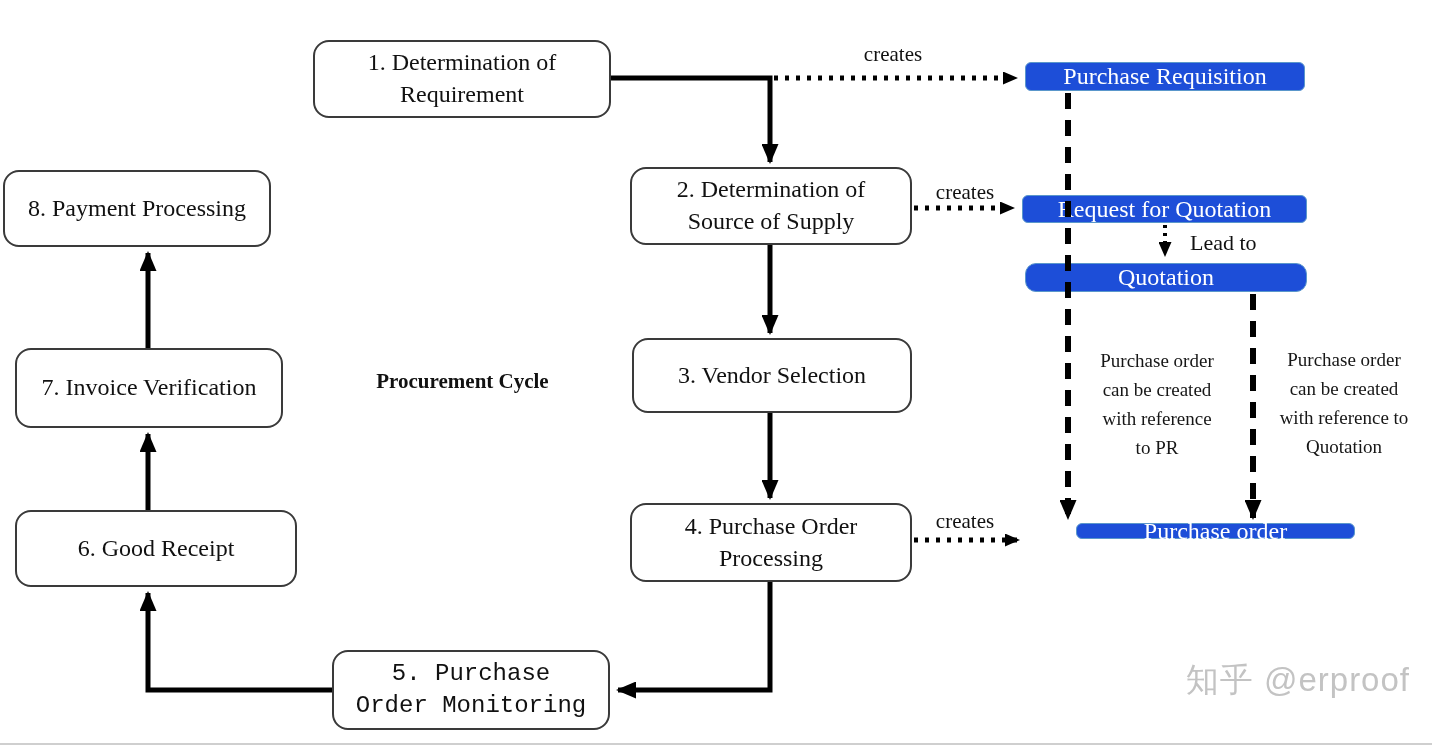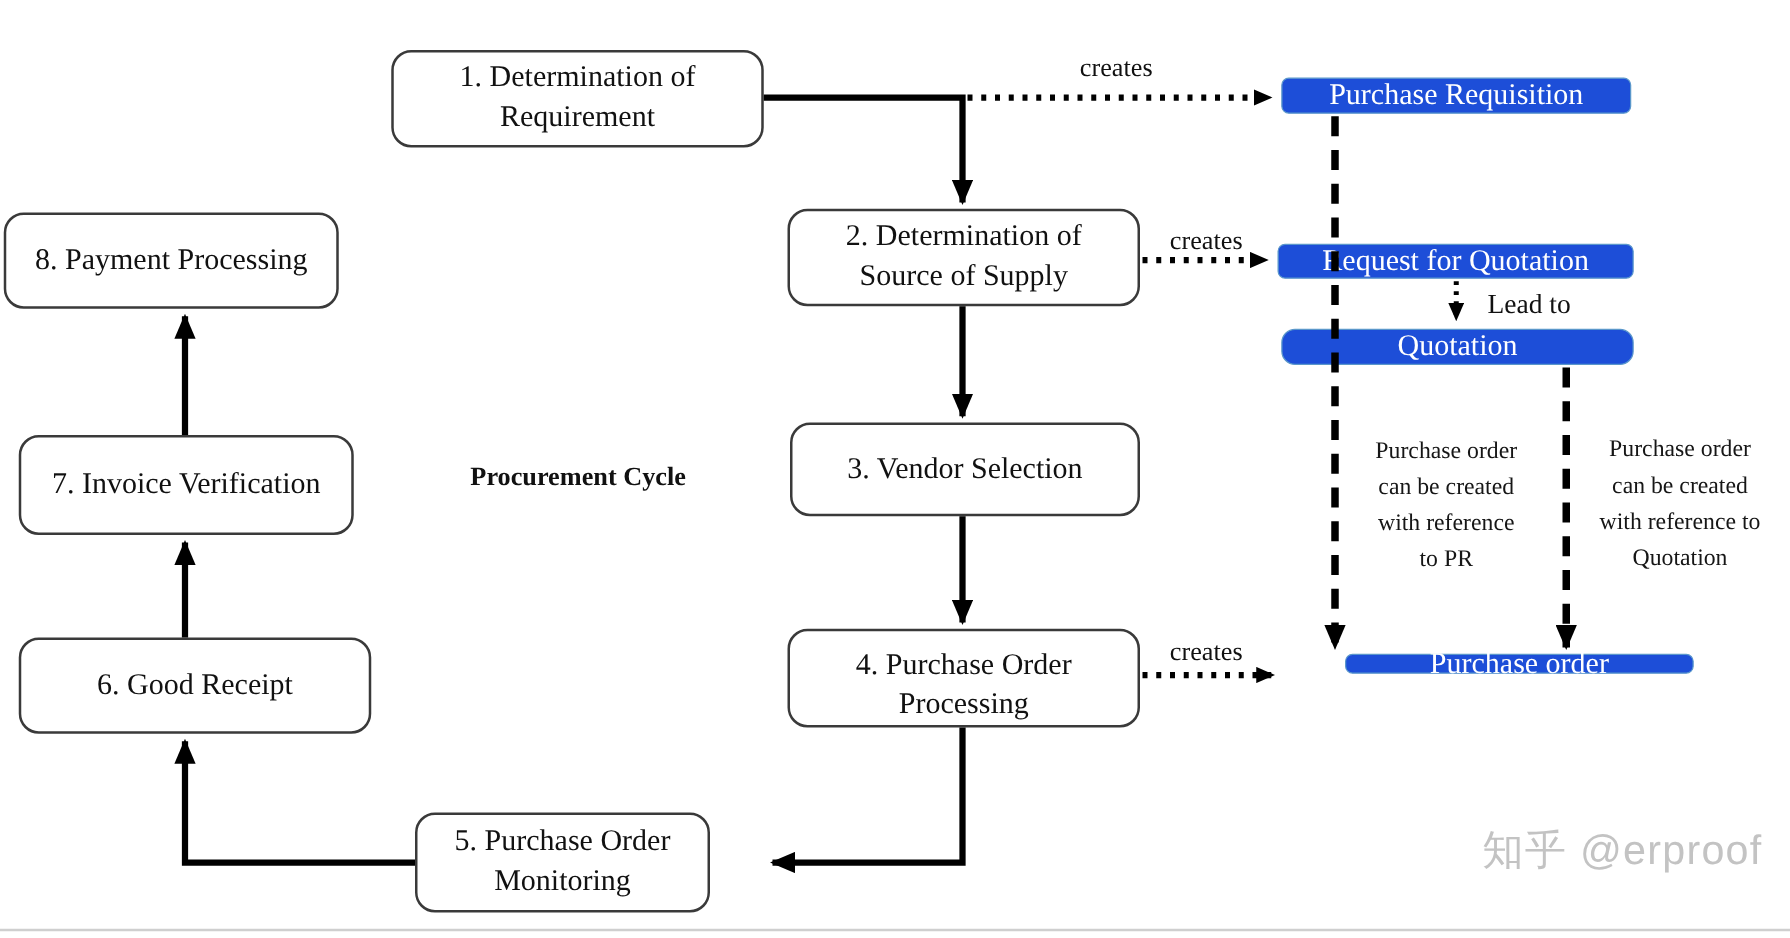--- a/index.html
+++ b/index.html
@@ -10,22 +10,22 @@
   .connectors{position:absolute;left:0;top:0;width:1432px;height:750px;pointer-events:none;z-index:5;}
   .step{
     position:absolute;display:flex;align-items:center;justify-content:center;text-align:center;
     background:#ffffff;border:2px solid #3a3a3a;border-radius:16px;
     font-size:24px;line-height:1.32;z-index:2;box-sizing:border-box;
   }
   .step span{display:inline-block;max-width:242px;}
   .s1{left:313px;top:40px;width:298px;height:78px;}
   .s2{left:630px;top:167px;width:282px;height:78px;}
   .s3{left:632px;top:338px;width:280px;height:75px;}
-  .s4{left:630px;top:503px;width:282px;height:79px;align-items:flex-end;}
-  .s5{left:332px;top:650px;width:236px;height:80px;}
+  .s4{left:630px;top:503px;width:282px;height:79px;}
+  .s5{left:332px;top:650px;width:278px;height:80px;font-family:Liberation Mono, monospace;}
   .s6{left:15px;top:510px;width:282px;height:77px;}
   .s7{left:15px;top:348px;width:268px;height:80px;}
   .s8{left:3px;top:170px;width:268px;height:77px;}
   .doc{
     position:absolute;display:flex;align-items:center;justify-content:center;text-align:center;
     background:#1d4ed8;border:1px solid #5a97cb;border-radius:6px;color:#ffffff;
     font-size:24px;z-index:2;box-sizing:border-box;white-space:nowrap;
   }
   .d1{left:1025px;top:62px;width:280px;height:29px;}
   .d2{left:1022px;top:195px;width:285px;height:28px;}

